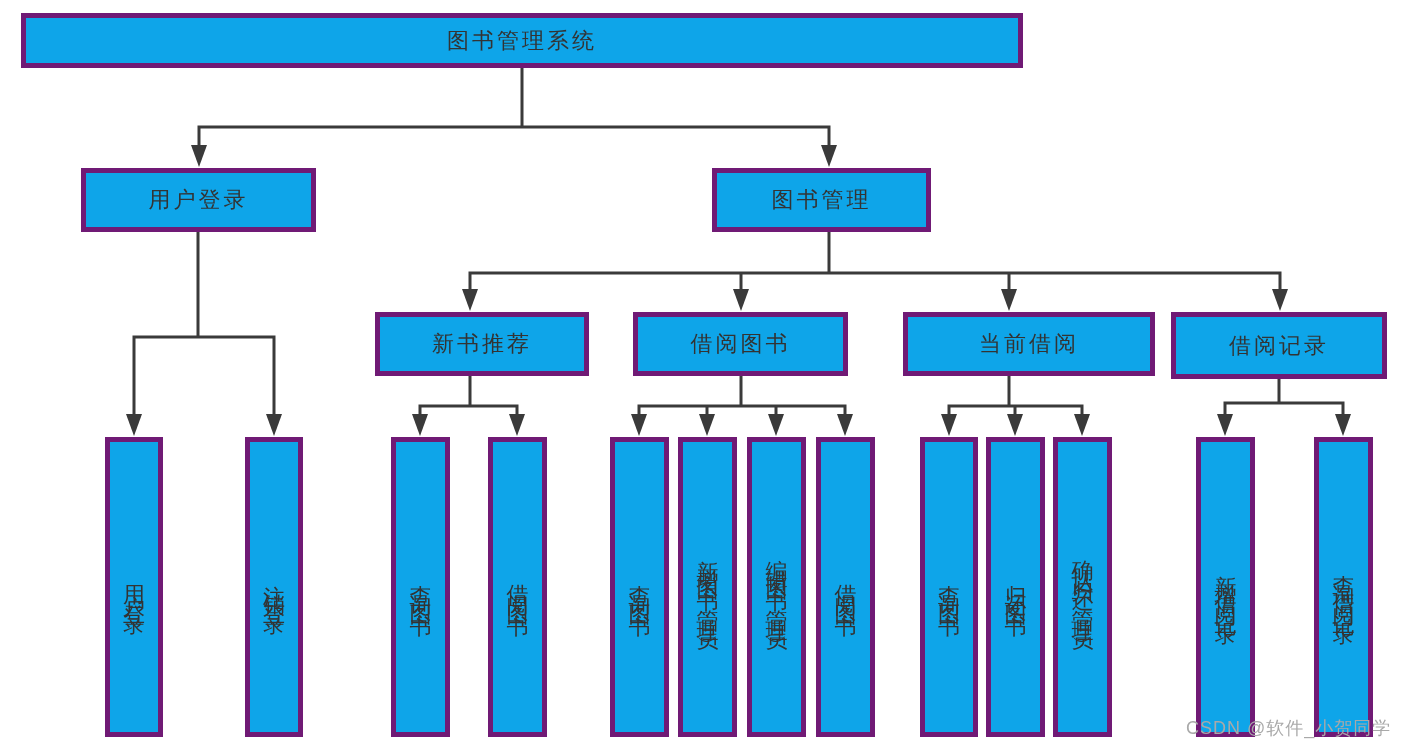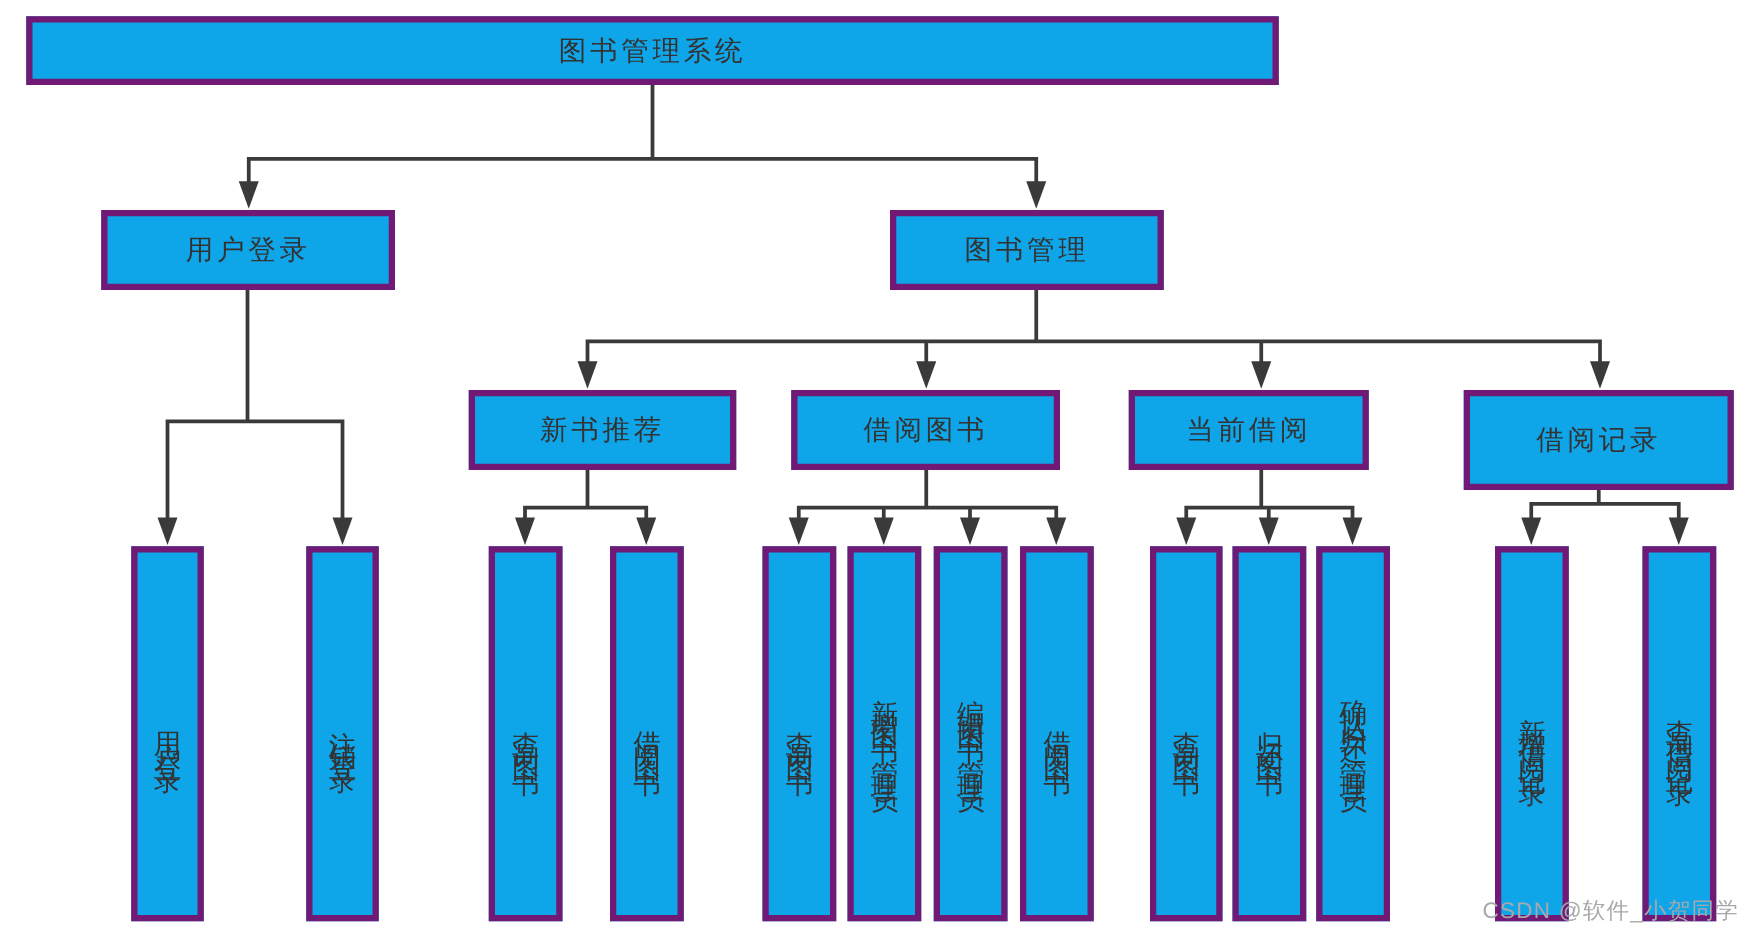--- a/index.html
+++ b/index.html
@@ -73,24 +73,24 @@
   <div class="node" style="left:712px;top:168px;width:219px;height:64px">
     <span class="hlabel">图书管理</span>
   </div>
 
   <div class="node" style="left:375px;top:312px;width:214px;height:64px">
     <span class="hlabel">新书推荐</span>
   </div>
   <div class="node" style="left:633px;top:312px;width:215px;height:64px">
     <span class="hlabel">借阅图书</span>
   </div>
-  <div class="node" style="left:903px;top:312px;width:192px;height:64px">
+  <div class="node" style="left:903px;top:312px;width:252px;height:64px">
     <span class="hlabel">当前借阅</span>
   </div>
-  <div class="node" style="left:1171px;top:312px;width:216px;height:80px">
+  <div class="node" style="left:1171px;top:312px;width:216px;height:67px">
     <span class="hlabel">借阅记录</span>
   </div>
 
   <div class="node" style="left:105px;top:437px;width:58px;height:300px">
     <span class="vlabel">用户登录</span>
   </div>
   <div class="node" style="left:245px;top:437px;width:58px;height:300px">
     <span class="vlabel">注销登录</span>
   </div>
   <div class="node" style="left:391px;top:437px;width:59px;height:300px">

